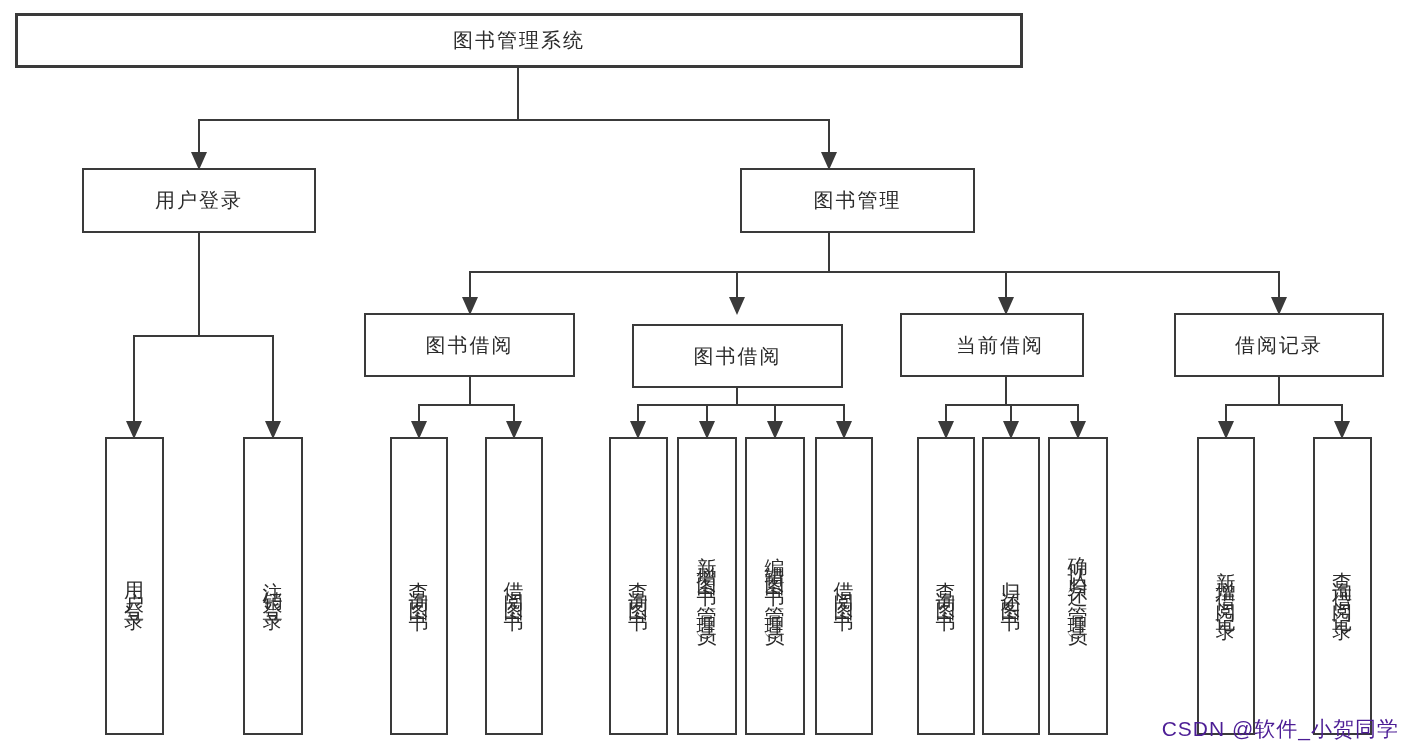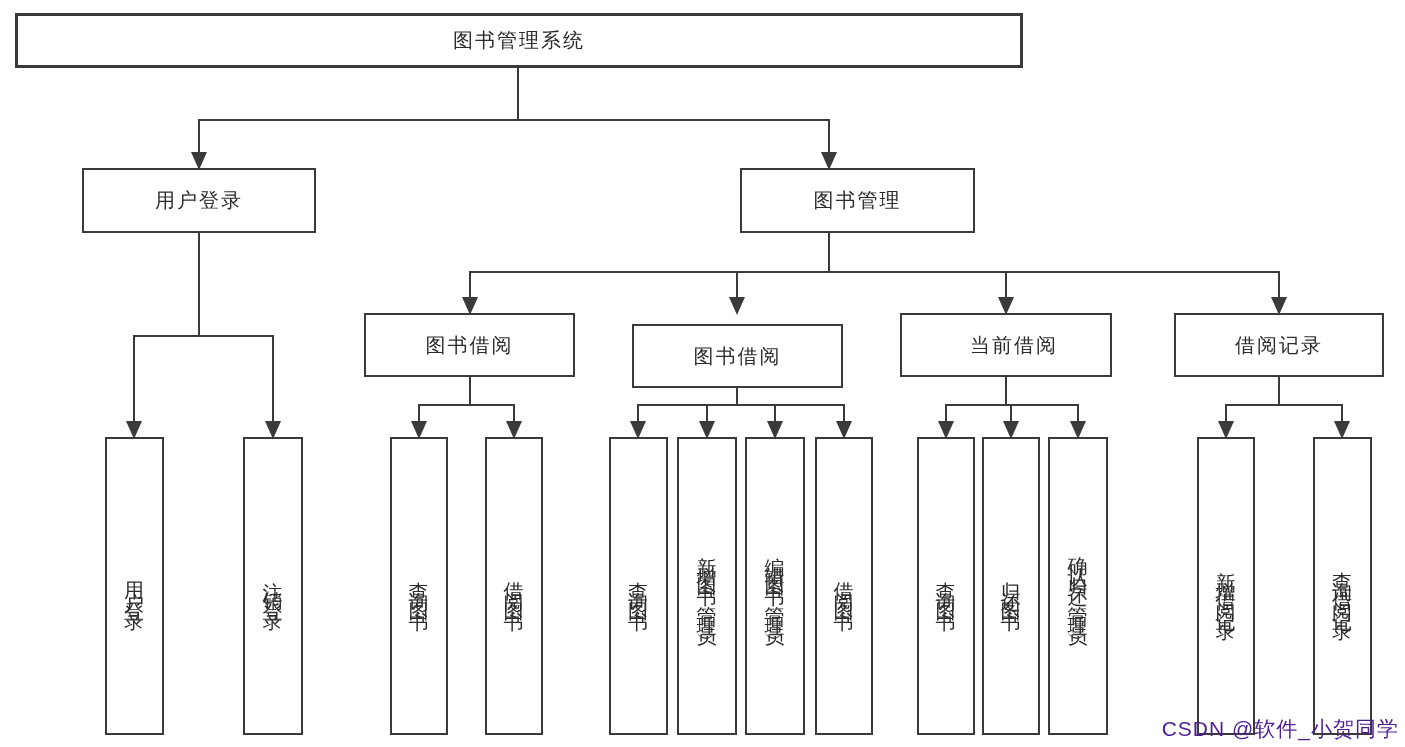--- a/index.html
+++ b/index.html
@@ -90,21 +90,21 @@
              M1334 421 H1350 L1342 439 Z"></path>
   </svg>
 
   <div class="box root-box" style="left:15px; top:13px; width:1008px; height:55px;">图书管理系统</div>
 
   <div class="box" style="left:82px; top:168px; width:234px; height:65px;">用户登录</div>
   <div class="box" style="left:712px; top:168px; width:235px; height:65px;margin-left:28px;">图书管理</div>
 
   <div class="box" style="left:364px; top:313px; width:211px; height:64px;">图书借阅</div>
   <div class="box" style="left:632px; top:324px; width:211px; height:64px;">图书借阅</div>
-  <div class="box" style="left:900px; top:313px; width:212px; height:64px;padding-left:16px;">当前借阅</div>
+  <div class="box" style="left:900px; top:313px; width:184px; height:64px;padding-left:16px;">当前借阅</div>
   <div class="box" style="left:1174px; top:313px; width:210px; height:64px;">借阅记录</div>
 
   <div class="leaf" style="left:105px; top:437px; width:59px; height:298px;">
     <span>用户登录</span>
     </div>
   <div class="leaf" style="left:243px; top:437px; width:60px; height:298px;">
     <span>注销登录</span>
     </div>
 
   <div class="leaf" style="left:390px; top:437px; width:58px; height:298px;">

